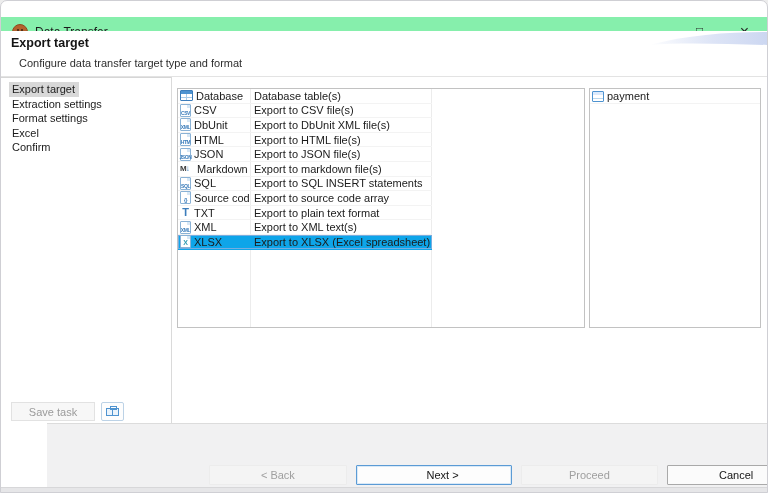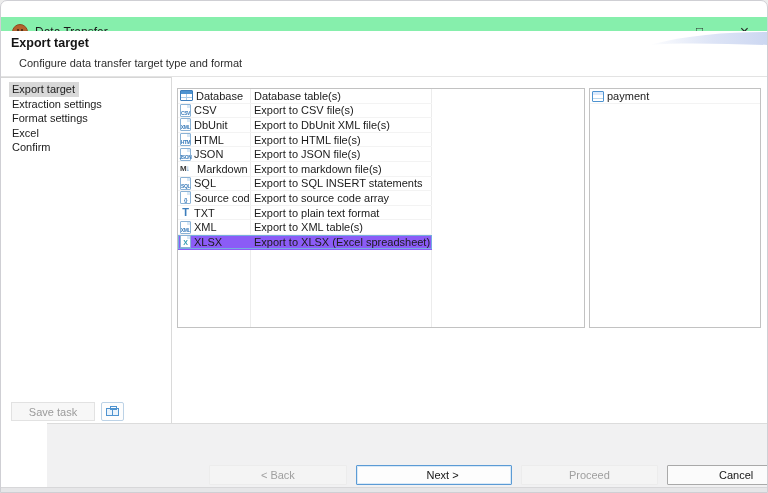--- a/index.html
+++ b/index.html
@@ -50,21 +50,21 @@
 
   
   .panel { position:absolute; top:10px; height:240px; background:#ffffff; border:1px solid #c2c2c2; }
   .formats-panel { left:176px; width:408px; }
   .targets-panel { left:588px; width:172px; }
   .colline { position:absolute; top:0; bottom:0; width:1px; background:#ececec; }
   .colline.c1 { left:72px; } .colline.c2 { left:253px; }
 
   .frow { position:relative; display:flex; width:254px; height:14.6px; align-items:center;
           border-bottom:1px solid #f3f3f3; font-size:11px; color:#1b1b1b; cursor:default; }
-  .frow.selected { background:#8b5cf6; box-shadow:inset 0 0 0 1px #76ade0; border-bottom-color:transparent; z-index:2; }
+  .frow.selected { background:#0ea5e9; box-shadow:inset 0 0 0 1px #76ade0; border-bottom-color:transparent; z-index:2; }
   .cell-name { flex:0 0 72px; display:flex; align-items:center; padding-left:2px; overflow:hidden; white-space:nowrap; }
   .cell-desc { flex:1; padding-left:4px; white-space:nowrap; overflow:hidden; }
 
   
   .ic { flex:none; margin-right:3px; }
   .ic-db { width:13px; height:11px; border:1px solid #3c7dbb; border-radius:1px;
            background:linear-gradient(180deg,#4e93d0 0,#4e93d0 3px,#ffffff 3px); position:relative; }
   .ic-db::before { content:''; position:absolute; left:5px; top:3px; bottom:0; width:1px; background:#a9cbe8; }
   .ic-db::after { content:''; position:absolute; left:0; right:0; top:6px; height:1px; background:#a9cbe8; }
   .ic-file { width:11px; height:13px; border:1px solid #8ab2d6; background:#ffffff; border-radius:1px;
@@ -219,21 +219,21 @@
           </span>
         <span class="cell-desc">Export to plain text format</span>
       </div>
       <div class="frow">
         <span class="cell-name">
             <span class="ic ic-file">
               <span class="lbl">xml</span>
             </span>
             <span>XML</span>
           </span>
-        <span class="cell-desc">Export to XML table(s)</span>
+        <span class="cell-desc">Export to XML text(s)</span>
       </div>
       <div class="frow selected">
         <span class="cell-name">
             <span class="ic ic-file ic-xlsx">
               <span class="lbl">x</span>
             </span>
             <span>XLSX</span>
           </span>
         <span class="cell-desc">Export to XLSX (Excel spreadsheet) format</span>
       </div>

